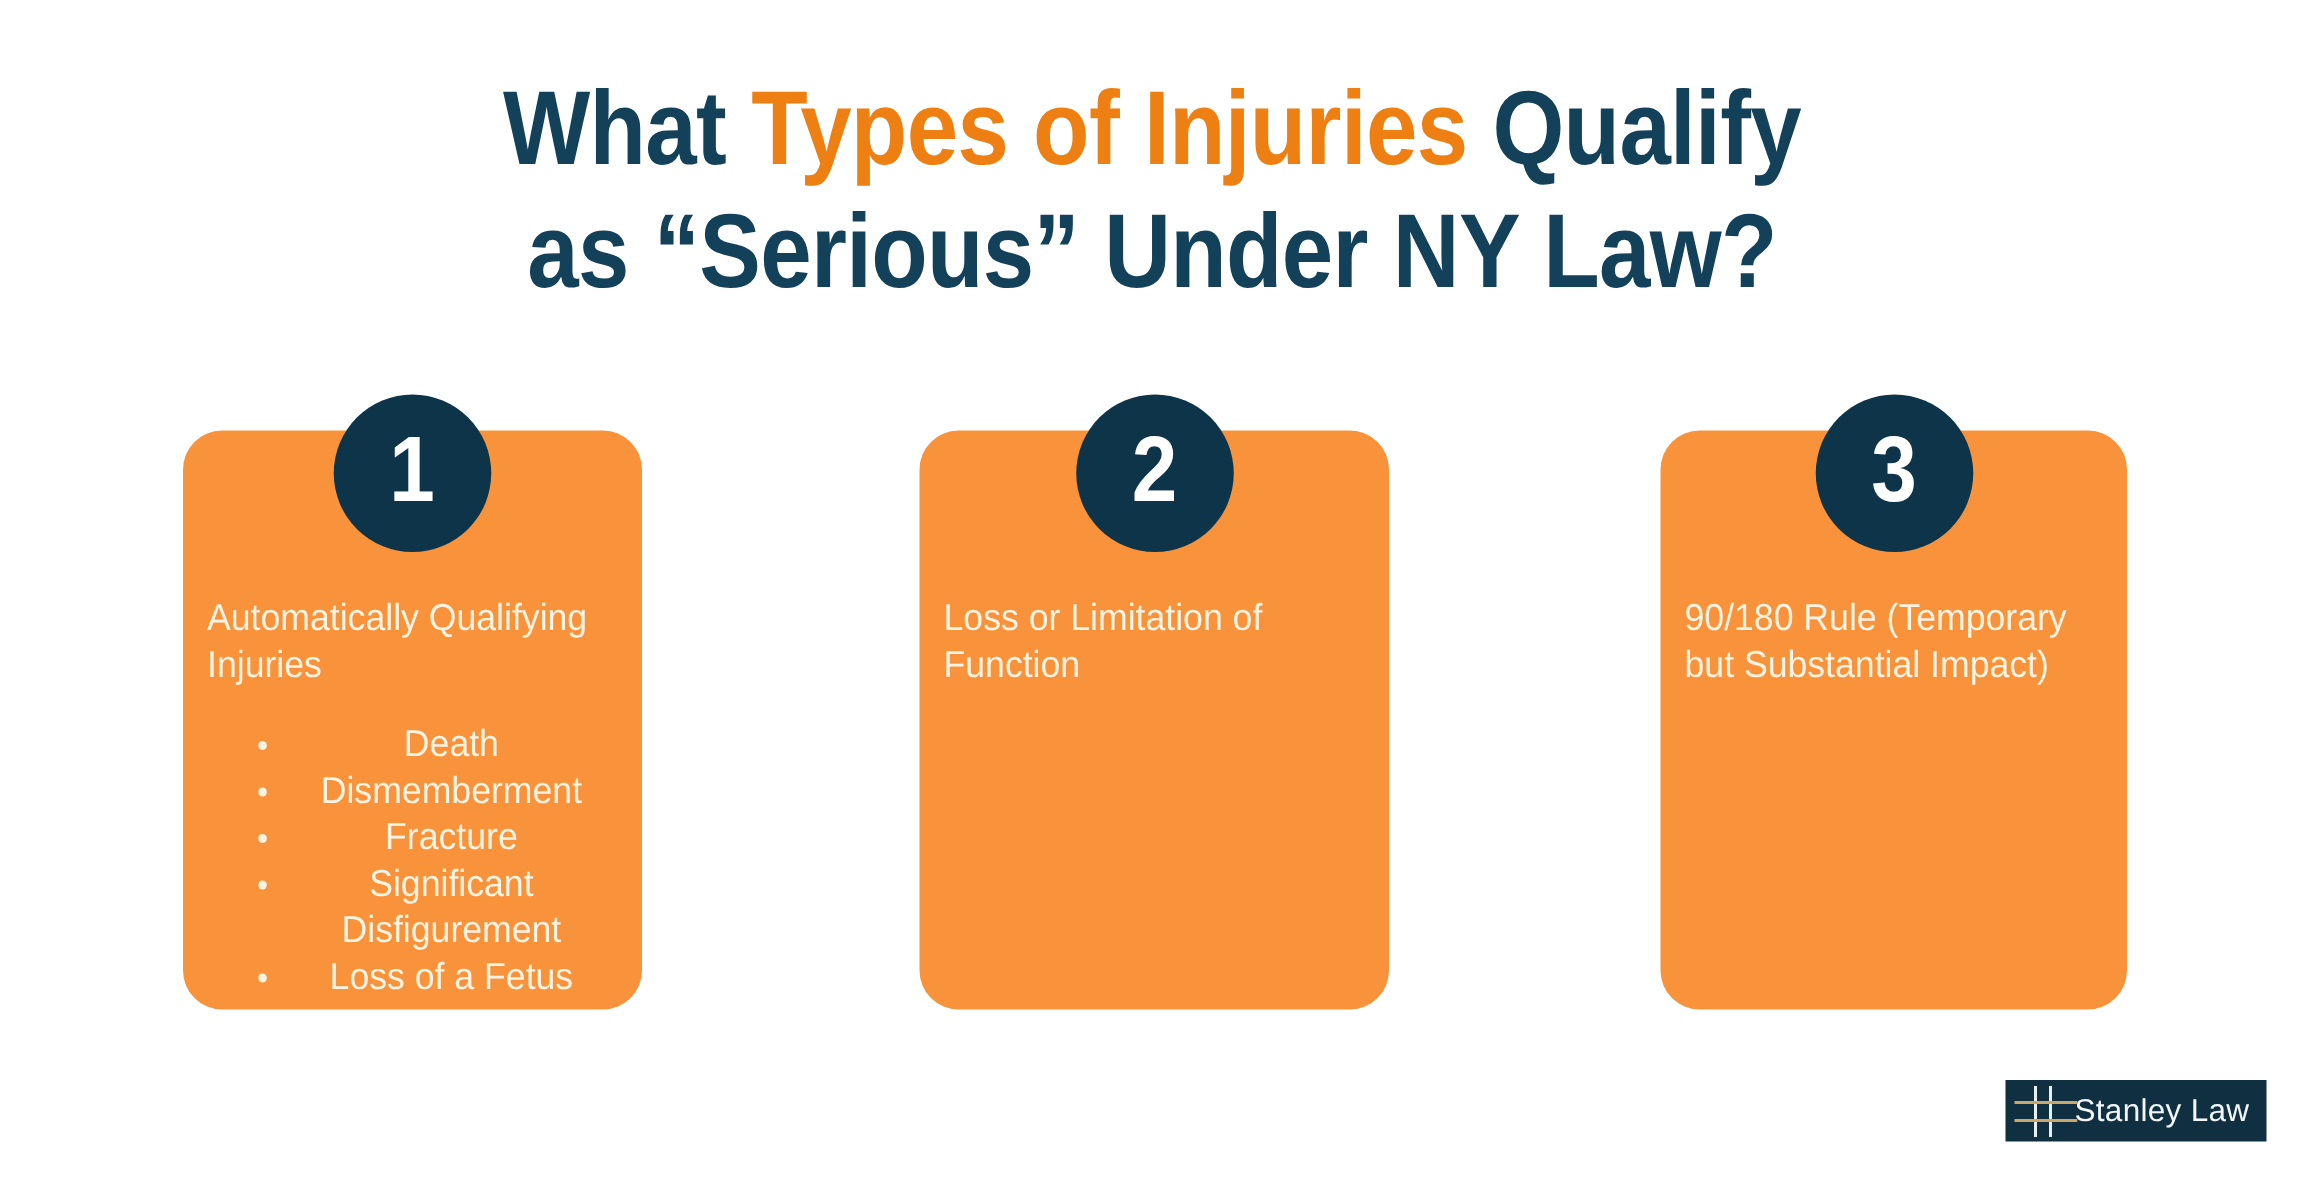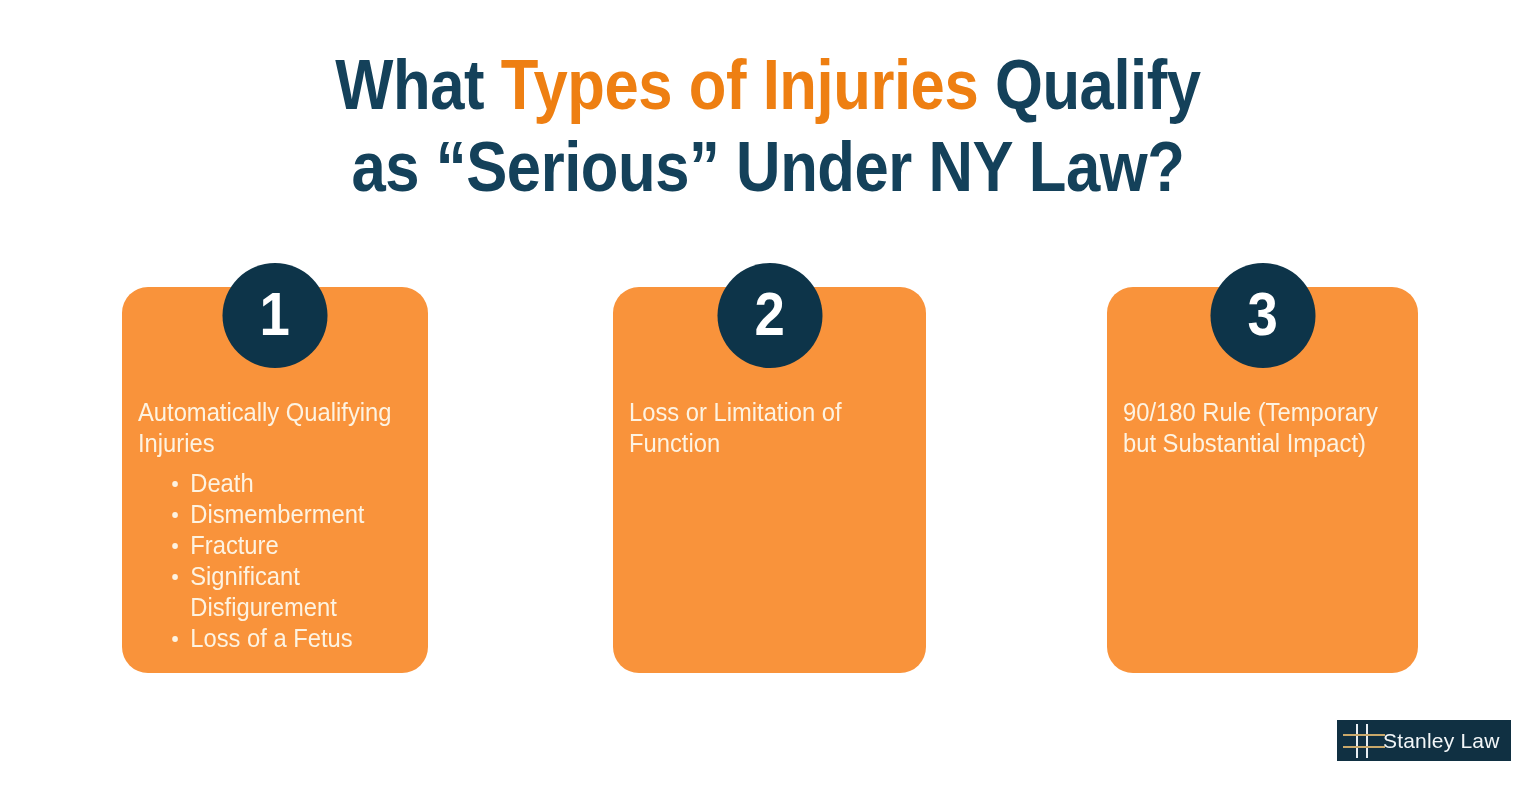--- a/index.html
+++ b/index.html
@@ -111,22 +111,23 @@
     font-size: 25px;
     line-height: 31px;
     color: #fdf3e2;
     font-weight: 400;
     transform: scaleX(0.95);
     transform-origin: left center;
   }
 
   .card-list {
     list-style: none;
-    margin-top: 9px;
+    margin-top: 22px;
     padding-left: 0;
+    text-align: center;
   }
 
   .card-list li {
     position: relative;
     font-family: "Liberation Sans Narrow", "Liberation Sans", sans-serif;
     font-size: 25px;
     line-height: 31px;
     color: #fdf3e2;
     font-weight: 400;
     padding-left: 55px;

